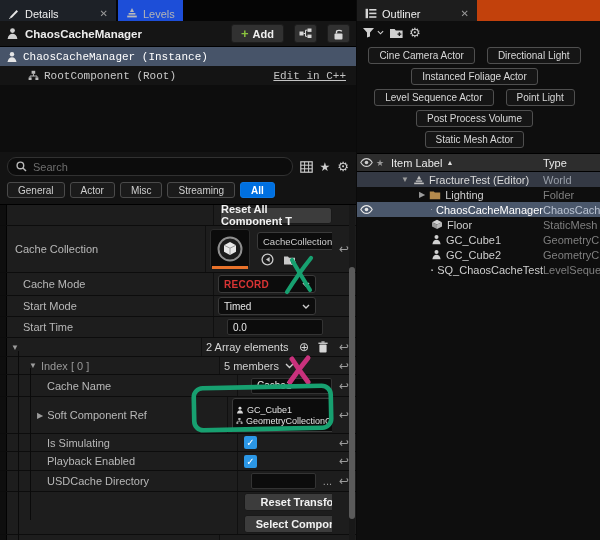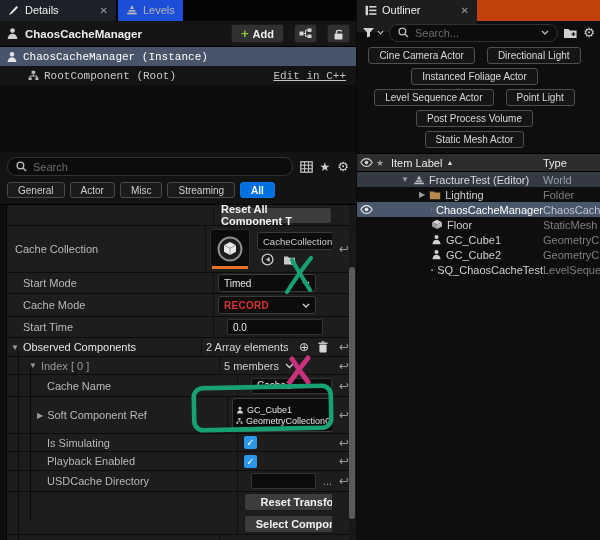--- a/index.html
+++ b/index.html
@@ -3,21 +3,21 @@
 <meta charset="utf-8">
 <style>
   html,body{margin:0;padding:0;background:#000;}
   .app{position:relative;width:600px;height:540px;background:#0a0a0a;overflow:hidden;
        font-family:"Liberation Sans","DejaVu Sans",sans-serif;font-size:11px;color:#cfcfcf;
        -webkit-font-smoothing:antialiased;}
   svg{display:block;}
   
   .details{position:absolute;left:0;top:0;width:356px;height:540px;background:#131313;display:flex;flex-direction:column;}
   .tabbar{height:21px;background:#050505;display:flex;align-items:stretch;flex:none;}
-  .tab{display:flex;align-items:flex-end;gap:5px;padding:16px 8px;color:#c9c9c9;}
+  .tab{display:flex;align-items:flex-start;gap:5px;padding:8px 8px;color:#c9c9c9;}
   .tab.active{background:#1d2127;color:#efefef;width:100px;justify-content:flex-start;}
   .tab .closex{margin-left:auto;color:#9a9a9a;font-size:10px;padding-left:14px;}
   .tab.inactive{background:#1d4ed8;margin-left:2px;color:#b5b5b5;}
   .actor-header{height:25px;background:#151515;display:flex;align-items:center;gap:6px;padding:0 6px;flex:none;border-bottom:1px solid #000;}
   .actor-name{font-weight:bold;color:#ededed;font-size:11.5px;}
   .btn-add{margin-left:auto;height:17px;display:flex;align-items:center;gap:4px;background:#313131;border:1px solid #1c1c1c;border-radius:3px;padding:0 9px;color:#f0f0f0;font-weight:bold;}
   .btn-add .plus{color:#8ac33e;font-weight:bold;font-size:13px;line-height:1;}
   .icon-btn{width:21px;height:17px;background:#313131;border:1px solid #1c1c1c;border-radius:3px;display:flex;align-items:center;justify-content:center;margin-left:4px;}
   .comp-tree{height:105px;background:#0d0d0d;flex:none;font-family:Liberation Mono, monospace;}
   .comp-row{height:19px;display:flex;align-items:center;gap:5px;padding:0 6px;}
@@ -227,62 +227,61 @@
                     <circle cx="9.6" cy="8" r="2.4" fill="#2a2a2a" stroke="#efefef" stroke-width="1"></circle>
                     <path d="M11.2 9.6 L12.6 11" stroke="#efefef" stroke-width="1.2"></path>
                   </svg>
               </span>
             </div>
           </div>
         </div>
         <div class="preset">↩</div>
       </div>
 
+      <div class="prow" style="height:22px">
+        <div class="gut"></div>
+        <div class="plabel" style="padding-left:16px">Cache Mode</div>
+        <div class="pvalue">
+          <div class="dd" style="width:86px">
+            <span class="record">RECORD</span>
+            <svg width="8" height="5" viewBox="0 0 8 5">
+                <polyline points="1,1 4,4 7,1" fill="none" stroke="#cfcfcf" stroke-width="1.4"></polyline>
+              </svg>
+          </div>
+        </div>
+        <div class="preset"></div>
+      </div>
+
       <div class="prow" style="height:20px">
         <div class="gut"></div>
         <div class="plabel" style="padding-left:16px">Start Mode</div>
         <div class="pvalue">
           <div class="dd" style="width:86px">
             <span style="font-size:10px;color:#e6e6e6">Timed</span>
             <svg width="8" height="5" viewBox="0 0 8 5">
                 <polyline points="1,1 4,4 7,1" fill="none" stroke="#cfcfcf" stroke-width="1.4"></polyline>
               </svg>
           </div>
         </div>
         <div class="preset"></div>
       </div>
 
-      <div class="prow" style="height:22px">
-        <div class="gut"></div>
-        <div class="plabel" style="padding-left:16px">Cache Mode</div>
-        <div class="pvalue">
-          <div class="dd" style="width:86px">
-            <span class="record">RECORD</span>
-            <svg width="8" height="5" viewBox="0 0 8 5">
-                <polyline points="1,1 4,4 7,1" fill="none" stroke="#cfcfcf" stroke-width="1.4"></polyline>
-              </svg>
-          </div>
-        </div>
-        <div class="preset"></div>
-      </div>
-
       <div class="prow" style="height:20px">
         <div class="gut"></div>
         <div class="plabel" style="padding-left:16px">Start Time</div>
         <div class="pvalue">
           <div class="inp" style="width:84px;font-size:10px">0.0</div>
         </div>
         <div class="preset"></div>
       </div>
 
       <div class="prow cat" style="height:18px">
         <div class="gut"></div>
         <div class="plabel" style="padding-left:4px">
           <span class="tri">▼</span>
-          <span>Observed Components</span>
         </div>
         <div class="pvalue">
           <span style="color:#d6d6d6">2 Array elements</span>
           <span style="margin-left:auto;display:flex;gap:9px;margin-right:4px;align-items:center">
             <span style="font-size:12px;color:#d6d6d6">⊕</span>
             <span>
               <svg width="10" height="12" viewBox="0 0 10 12">
                   <rect x="1.4" y="3.4" width="7.2" height="8" rx="1" fill="#d6d6d6"></rect>
                   <rect x="0.4" y="1.6" width="9.2" height="1.3" fill="#d6d6d6"></rect>
                   <rect x="3.4" y="0.4" width="3.2" height="1.2" fill="#d6d6d6"></rect>
@@ -425,32 +424,20 @@
 
     <div class="otoolbar">
       <span style="display:flex;align-items:center;gap:2px">
         <svg width="13" height="11" viewBox="0 0 13 11">
             <path d="M1 1 H12 L8 5.4 V9.4 L5 10.6 V5.4 Z" fill="#cfcfcf"></path>
           </svg>
         <svg width="7" height="5" viewBox="0 0 8 5">
             <polyline points="1,1 4,4 7,1" fill="none" stroke="#cfcfcf" stroke-width="1.3"></polyline>
           </svg>
       </span>
-      <div class="search-pill" style="height:16px">
-        <span>
-          <svg width="11" height="11" viewBox="0 0 11 11">
-              <circle cx="4.4" cy="4.4" r="3.3" fill="none" stroke="#b9b9b9" stroke-width="1.4"></circle>
-              <path d="M6.9 6.9 L10 10" stroke="#b9b9b9" stroke-width="1.4"></path>
-            </svg>
-        </span>
-        <span>Search...</span>
-        <svg style="margin-left:auto" width="8" height="5" viewBox="0 0 8 5">
-            <polyline points="1,1 4,4 7,1" fill="none" stroke="#b9b9b9" stroke-width="1.3"></polyline>
-          </svg>
-      </div>
       <span>
         <svg width="15" height="12" viewBox="0 0 15 12">
             <path d="M1 2 H5.6 L6.8 3.4 H13.6 V11 H1 Z" fill="#cfcfcf"></path>
             <path d="M10.4 5.2 V9 M8.5 7.1 H12.3" stroke="#1a1a1a" stroke-width="1.4"></path>
           </svg>
       </span>
       <span class="glyph" style="font-size:13px">⚙</span>
     </div>
 
     <div class="ochips">

